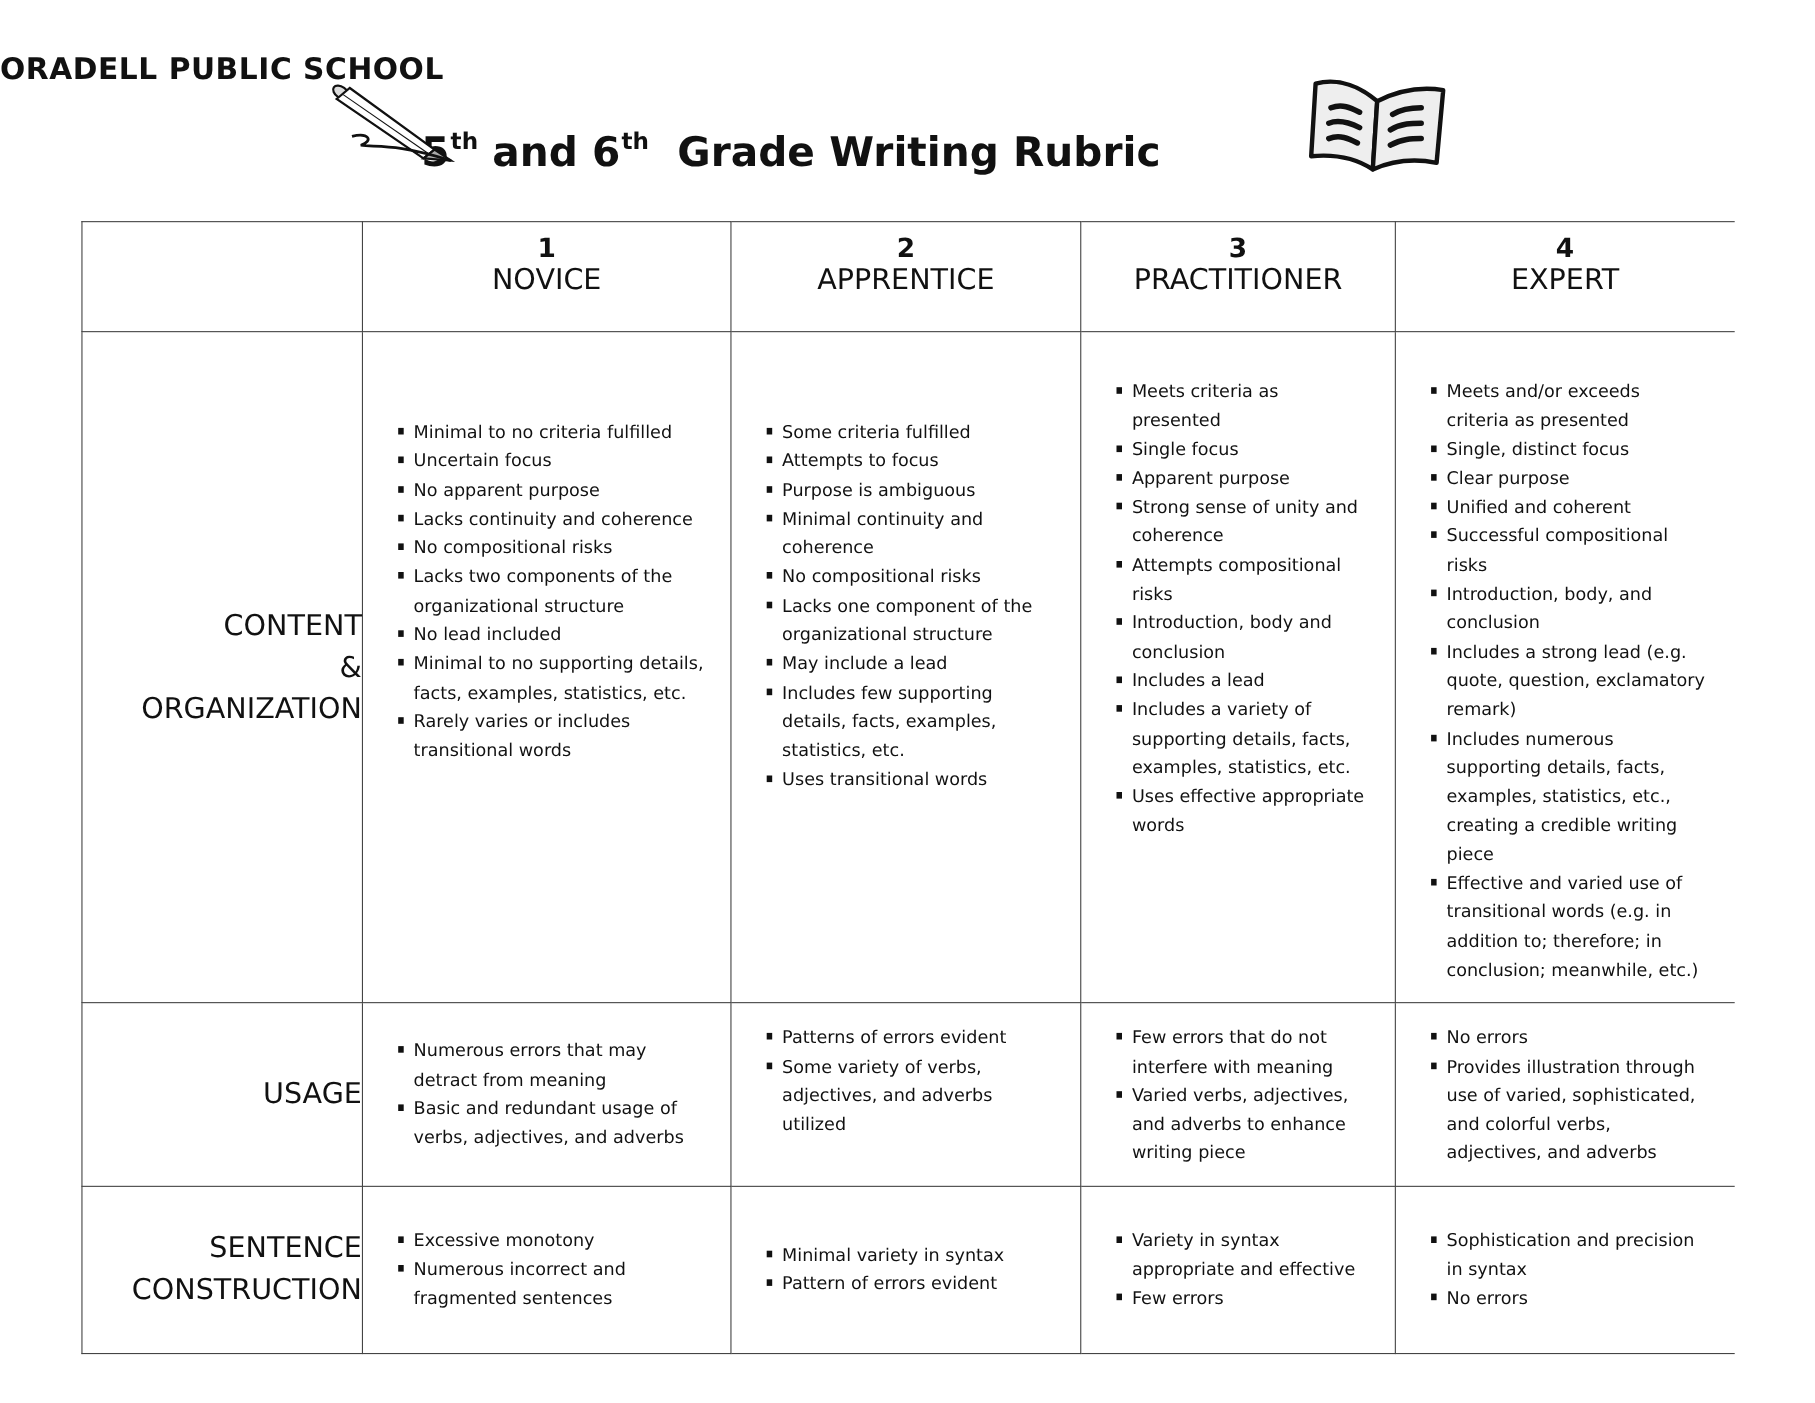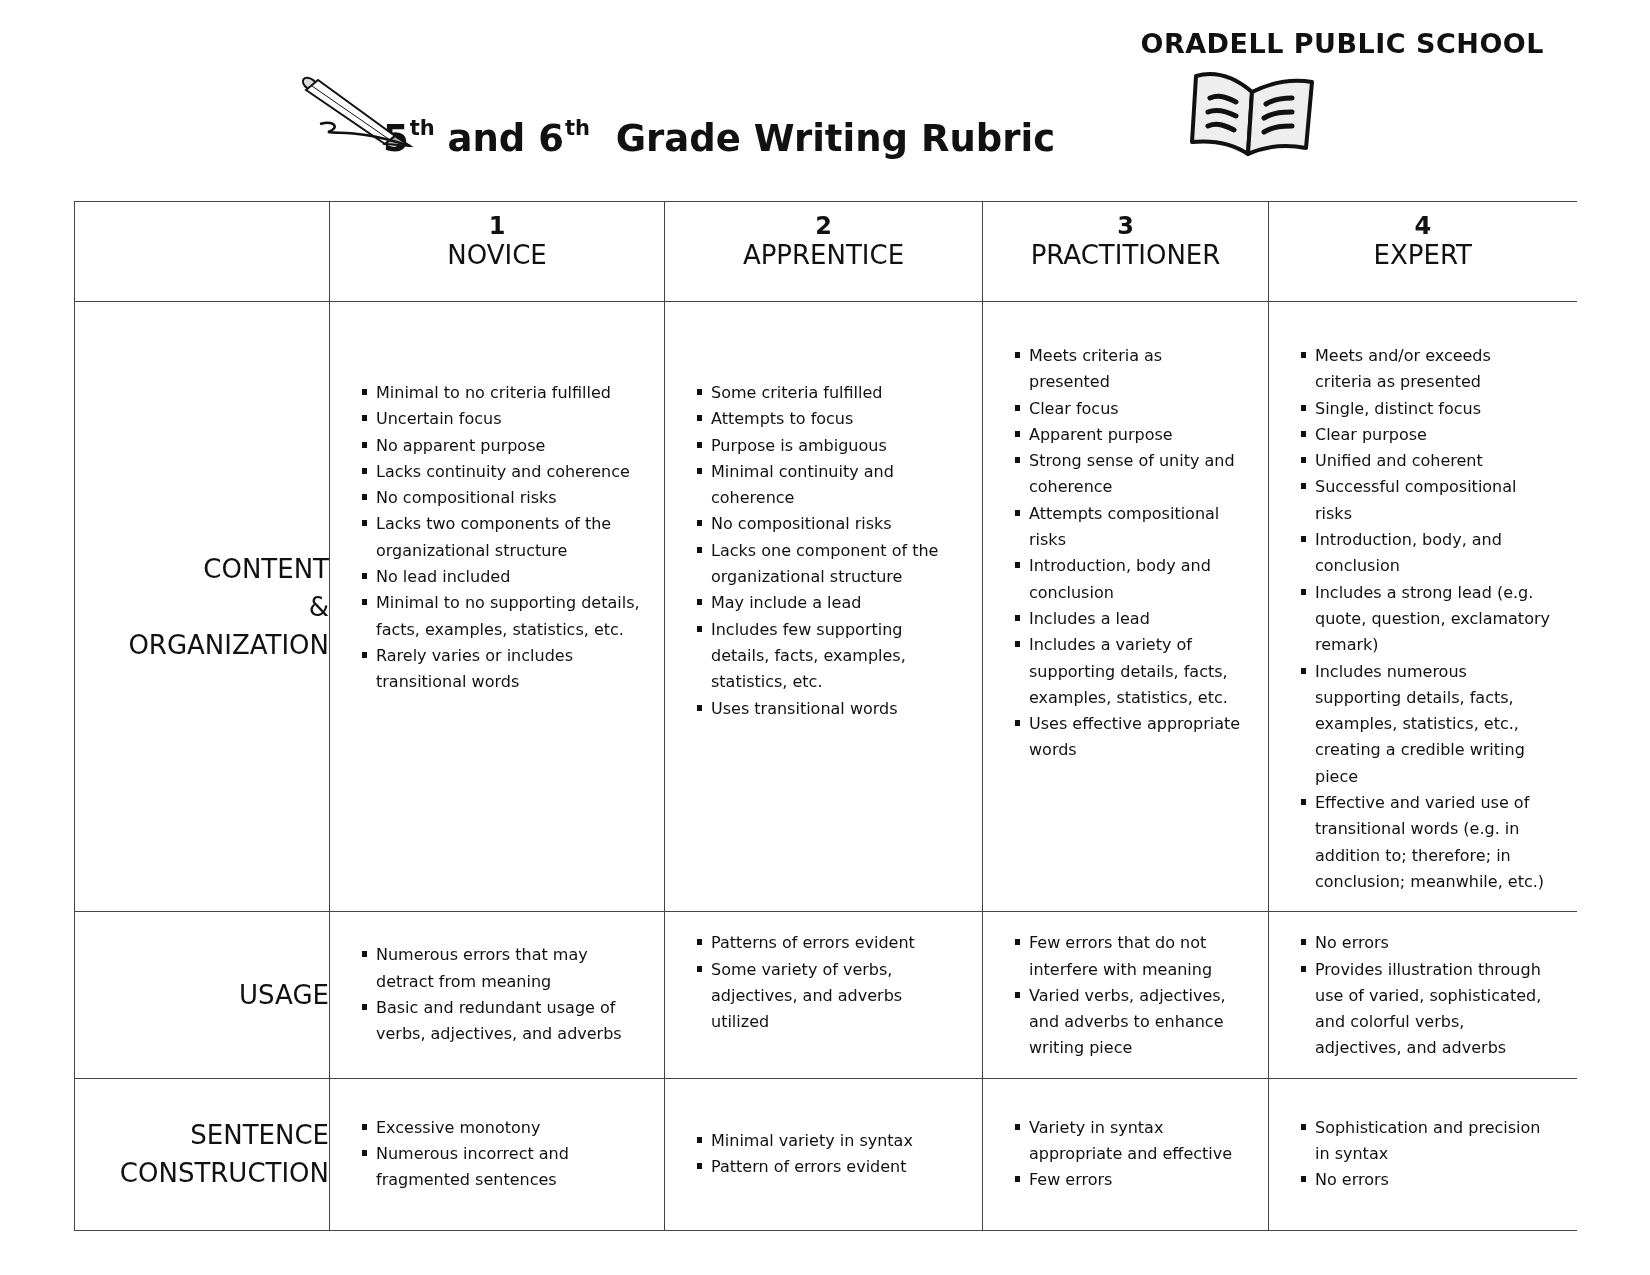--- a/index.html
+++ b/index.html
@@ -1,22 +1,22 @@
 <!DOCTYPE html>
 <html><head>
   <meta charset="utf-8">
   <style>
     html, body { margin: 0; padding: 0; background: #ffffff; }
     body {
       width: 1650px; height: 1275px; position: relative; overflow: hidden;
       font-family: "DejaVu Sans", sans-serif; color: #111;
     }
     .school {
-      position: absolute; left: 0; width: 1544px; top: 28px;
-      text-align: right; font-size: 27px; font-weight: bold; letter-spacing: 0.5px;
+      position: absolute; left: 0; width: 1544px; top: 48px;
+      text-align: left; font-size: 27px; font-weight: bold; letter-spacing: 0.5px;
     }
     .title {
       position: absolute; left: 0; width: 1438px; top: 116px;
       text-align: center; font-size: 37px; font-weight: bold;
     }
     .title sup { font-size: 21px; vertical-align: 16px; margin-left: 1px; }
     .pencil { position: absolute; left: 300px; top: 76px; width: 125px; height: 72px; }
     .book { position: absolute; left: 1188px; top: 62px; width: 130px; height: 100px; }
 
     table.rubric {
@@ -137,21 +137,21 @@
             <li>No compositional risks</li>
             <li>Lacks one component of the organizational structure</li>
             <li>May include a lead</li>
             <li>Includes few supporting details, facts, examples, statistics, etc.</li>
             <li>Uses transitional words</li>
           </ul>
         </td>
     <td style="padding-top:25px">
           <ul class="crit">
             <li>Meets criteria as presented</li>
-            <li>Clear focus</li>
+            <li>Single focus</li>
             <li>Apparent purpose</li>
             <li>Strong sense of unity and coherence</li>
             <li>Attempts compositional risks</li>
             <li>Introduction, body and conclusion</li>
             <li>Includes a lead</li>
             <li>Includes a variety of supporting details, facts, examples, statistics, etc.</li>
             <li>Uses effective appropriate words</li>
           </ul>
         </td>
     <td style="padding-top:25px">

